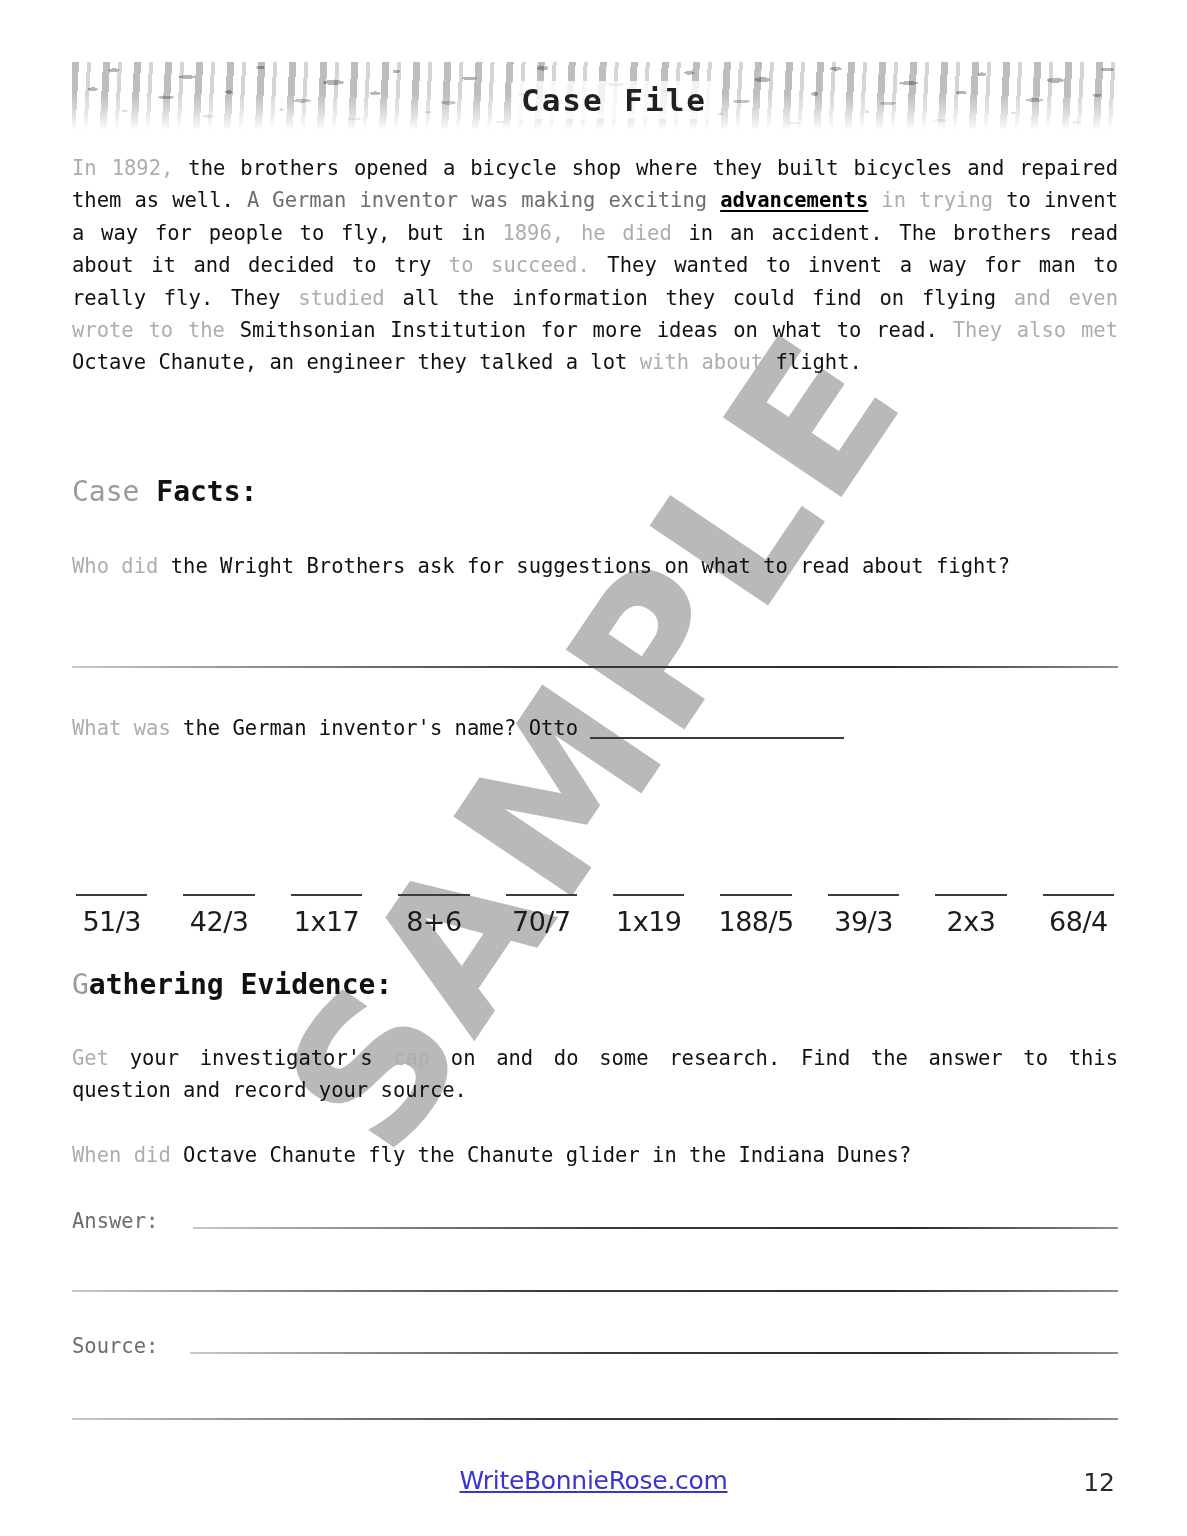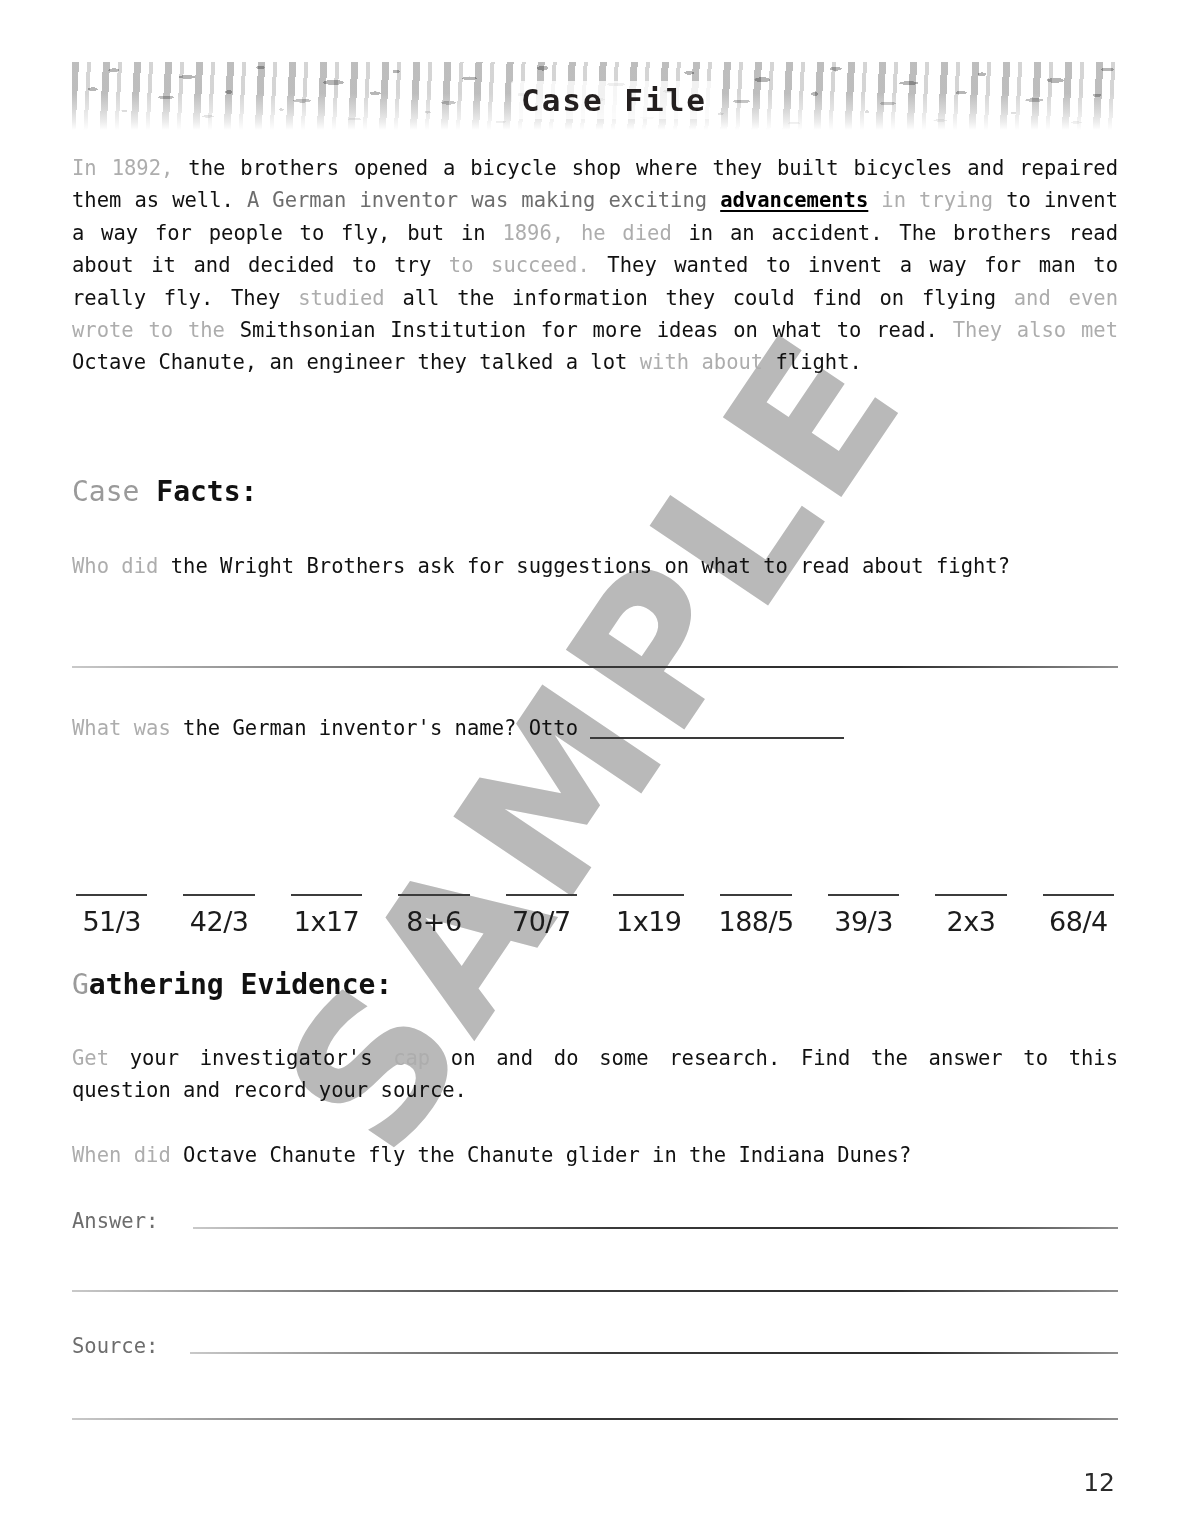--- a/index.html
+++ b/index.html
@@ -338,15 +338,18 @@
   </div>
   <div class="ruleline" style="left:193px; width:925px; top:1227px;"></div>
   <div class="ruleline" style="left:72px; width:1046px; top:1290px;"></div>
 
   <div class="typed" style="top:1330px; text-align:left; width:auto;">
     <span class="md">Source:</span>
   </div>
   <div class="ruleline" style="left:190px; width:928px; top:1352px;"></div>
   <div class="ruleline" style="left:72px; width:1046px; top:1418px;"></div>
 
+  <div class="footer-link">
+    <span class="link">WriteBonnieRose.com</span>
+  </div>
   <div class="page-number">12</div>
 
 </div>
 
 </body></html>

